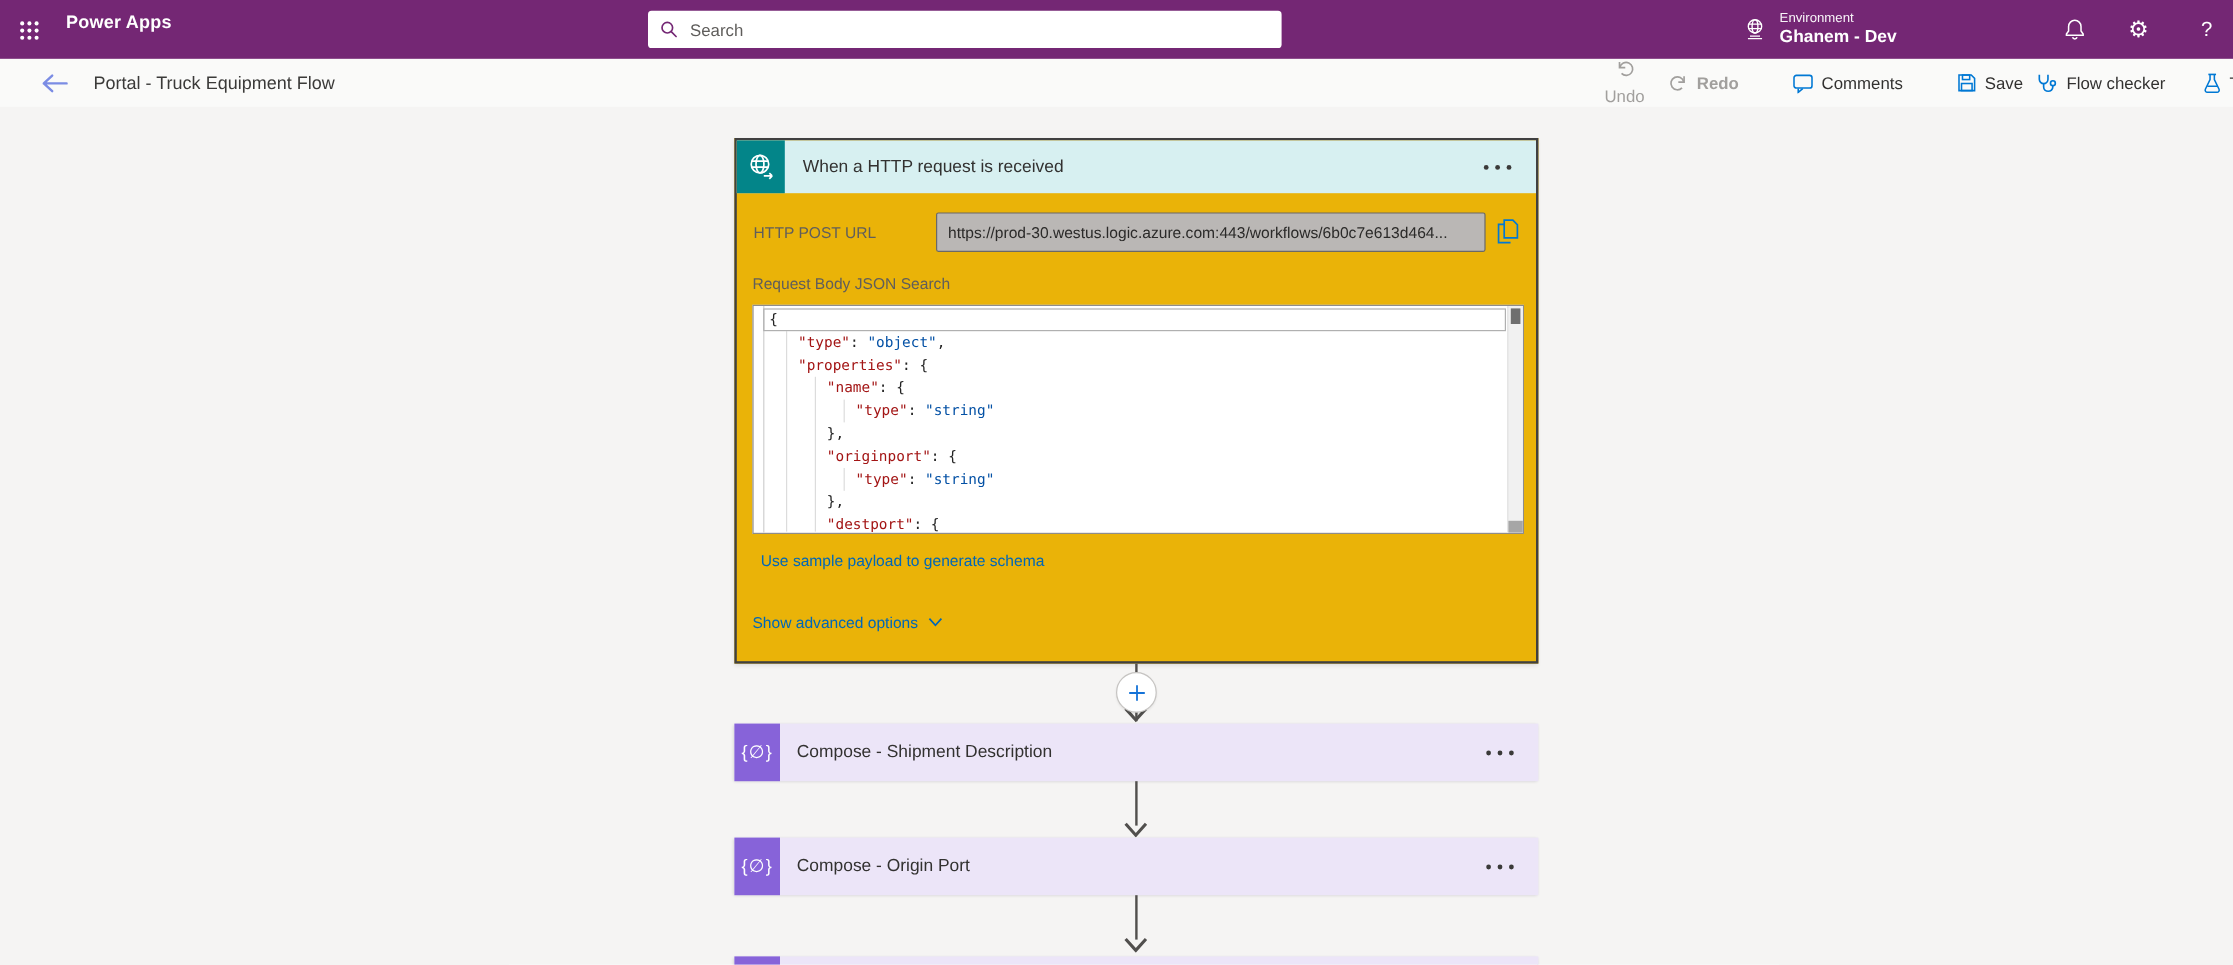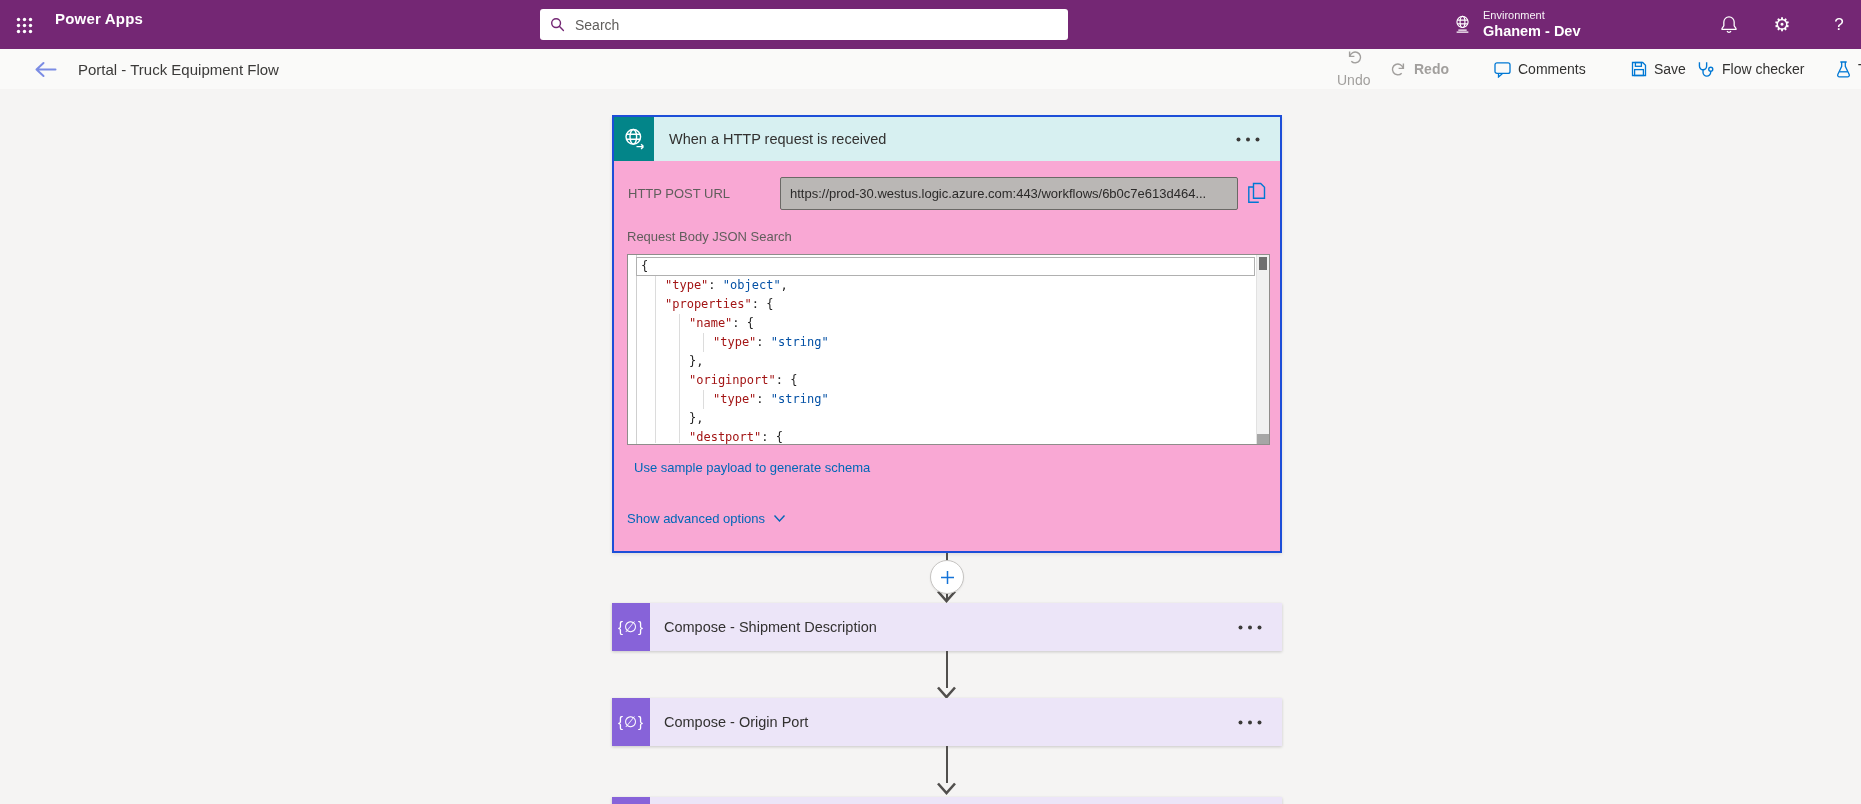--- a/index.html
+++ b/index.html
@@ -26,21 +26,21 @@
   .cmdbar { position:absolute; left:0; top:49px; width:1861px; height:40px; background:#fafaf9; z-index:20; }
   .back-btn { position:absolute; left:30px; top:8px; width:30px; height:24px; display:flex; align-items:center; justify-content:center; cursor:pointer; }
   .flow-title { position:absolute; left:62px; top:0; height:40px; display:flex; align-items:center; font-size:15px; color:#3b3a39;margin-left:16px; }
   .cmd-btn { position:absolute; top:0; height:40px; display:flex; align-items:center; gap:7px; font-size:14px; color:#323130; cursor:pointer; white-space:nowrap; }
   .cmd-btn.disabled { color:#a19f9d; cursor:default; }
 
   
   .canvas { position:absolute; left:0; top:89px; width:1861px; height:715px; background:#f5f4f3; }
 
   
-  .trigger-card { position:absolute; left:612px; top:26px; width:670px; height:438px; background:#f9a8d4; border:2px solid #1d4ed8; box-shadow:0 1.6px 3.6px rgba(0,0,0,.1); }
+  .trigger-card { position:absolute; left:612px; top:26px; width:670px; height:438px; background:#eab308; border:2px solid #404040; box-shadow:0 1.6px 3.6px rgba(0,0,0,.1); }
   .trigger-header { position:absolute; left:0; top:0; width:100%; height:44px; background:#d7f0f1; display:flex; align-items:center; cursor:pointer; }
   .trigger-icon-sq { position:absolute; left:0; top:0; width:40px; height:44px; background:#038589; display:flex; align-items:center; justify-content:center; }
   .trigger-title { margin-left:55px; font-size:14.5px; color:#323130; }
   .dots-btn { position:absolute; right:18px; display:flex; align-items:center; cursor:pointer; padding:6px 2px; }
 
   .field-label { position:absolute; font-size:13px; color:#605e5c; }
   .url-input { position:absolute; left:166px; top:60px; width:458px; height:33px; background:#bab7b5; border:1px solid #6b6966; border-radius:2px; color:#2b2a29; font-size:13px; font-family:"Liberation Sans",sans-serif; padding:0 9px; overflow:hidden; white-space:nowrap; text-overflow:ellipsis; }
   .copy-btn { position:absolute; left:633px; top:65px; cursor:pointer; }
 
   

